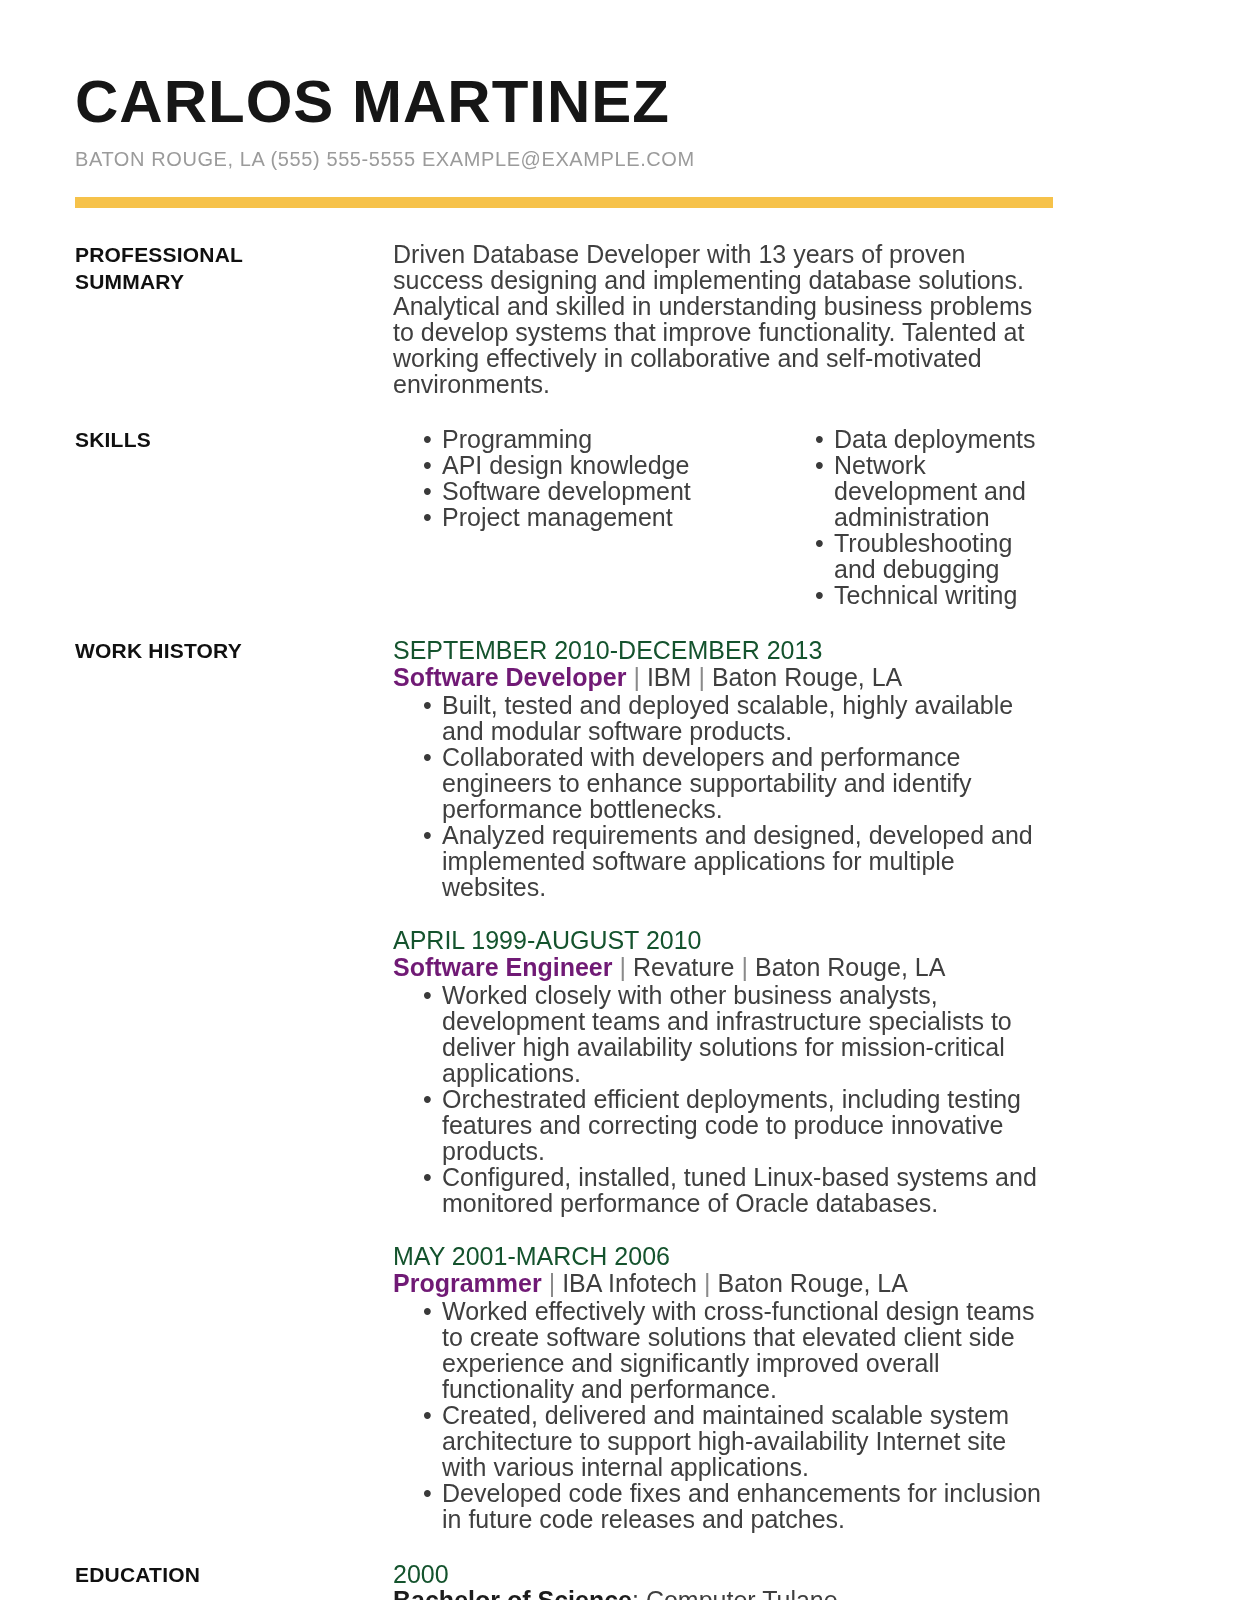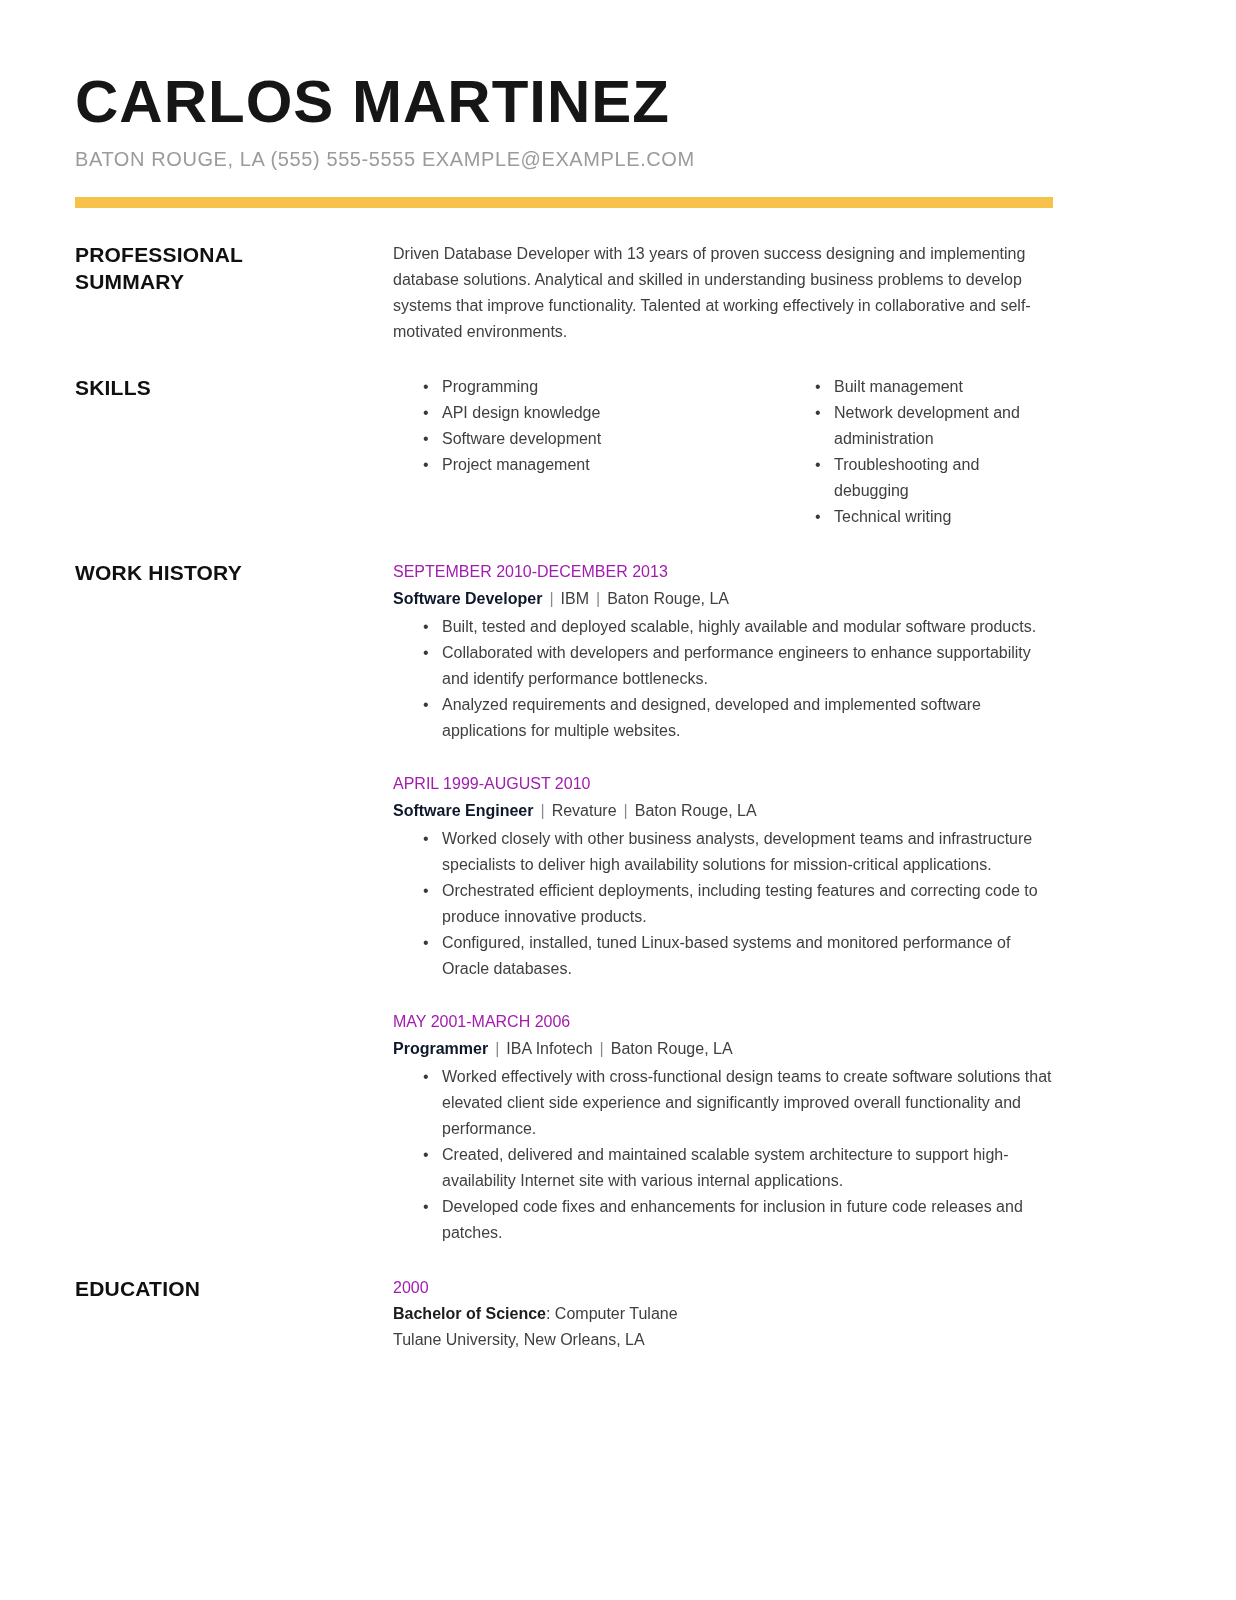--- a/index.html
+++ b/index.html
@@ -51,21 +51,21 @@
     max-width: 276px;
     font-size: 21px;
     font-weight: bold;
     line-height: 27px;
     letter-spacing: 0.2px;
     color: #101010;
     padding-right: 60px;
   }
   .content {
     flex: 1 1 auto;
-    font-size: 16px;
+    font-size: 25px;
     line-height: 26px;
     color: #3f3f3f;
   }
   .content p { margin: 0; }
   
   ul.bullets {
     list-style: none;
     margin: 0;
     padding: 0 0 0 30px;
   }
@@ -80,23 +80,23 @@
     top: 0;
     color: #3a3a3a;
   }
   
   .skills-cols { display: flex; }
   .skills-col-1 { flex: 0 0 392px; max-width: 392px; }
   .skills-col-2 { flex: 1 1 auto; }
   
   .job { margin-bottom: 27px; }
   .job:last-child { margin-bottom: 0; }
-  .dates { color: #a21caf; }
+  .dates { color: #14532d; }
   .title-line { margin: 1px 0 2px 0; color: #3f3f3f; }
-  .job-title { font-weight: bold; color: #0f172a; margin-top: 14px; }
+  .job-title { font-weight: bold; color: #701a75; margin-top: 14px; }
   .sep { color: #8a8a8a; padding: 0 7px; }
   
   .degree { font-weight: bold; color: #1c1c1c; }
 </style>
 </head>
 <body>
 
 <div class="page">
 
   <header>
@@ -117,21 +117,21 @@
     <section class="row">
       <div class="label">SKILLS</div>
       <div class="content skills-cols">
         <ul class="bullets skills-col-1">
           <li>Programming</li>
           <li>API design knowledge</li>
           <li>Software development</li>
           <li>Project management</li>
         </ul>
         <ul class="bullets skills-col-2">
-          <li>Built management</li>
+          <li>Data deployments</li>
           <li>Network development and administration</li>
           <li>Troubleshooting and debugging</li>
           <li>Technical writing</li>
         </ul>
       </div>
     </section>
 
     <section class="row">
       <div class="label">WORK HISTORY</div>
       <div class="content">

